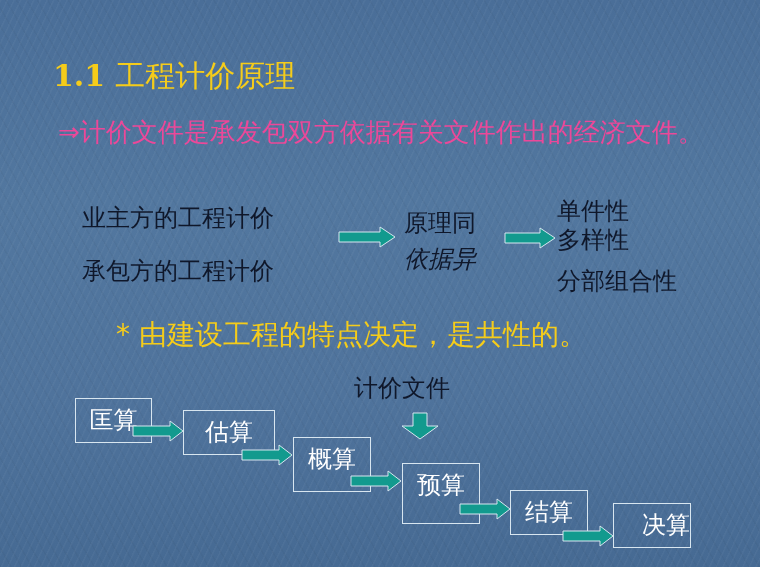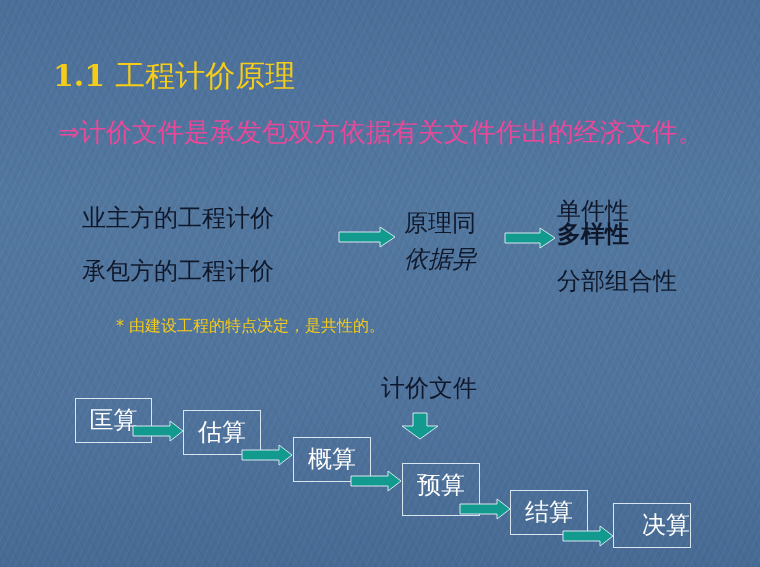--- a/index.html
+++ b/index.html
@@ -14,21 +14,21 @@
   .abs { position:absolute; }
   .title {
     left:53px; top:56px; font-size:30px; color:#f5cc1a;
     font-family: "DejaVu Sans", "Liberation Sans", sans-serif; white-space:nowrap;
   }
   .title .num { font-family: "DejaVu Serif", "Liberation Serif", serif; margin-right:10px;font-weight:bold; }
   .para {
     left:58px; top:115px; width:660px; font-size:26px; line-height:35px; color:#ec4899;
   }
   .white { color:#0f172a; font-size:24px; white-space:nowrap; }
-  .yellow { color:#f5cc1a; font-size:16px; white-space:nowrap; }
+  .yellow { color:#f5cc1a; font-size:28px; white-space:nowrap; }
   .box {
     position:absolute; border:1.5px solid #d8e6f0; color:#ffffff; font-size:24px;
     line-height:32px; padding:0 4px; box-sizing:border-box; text-align:center;
     white-space:nowrap;
   }
   .arrow-r { position:absolute; }
   .arrow-r svg, .arrow-d svg { display:block; }
   .arrow-d { position:absolute; }
 </style>
 </head>
@@ -52,54 +52,54 @@
 <div class="abs white" style="left:404px; top:207px;">原理同</div>
 <div class="abs white" style="left:404px; top:243px;font-style:italic;">依据异</div>
 
 <div class="arrow-r" style="left:504px; top:227px;">
   <svg width="52" height="22" viewBox="0 0 52 22">
       <path d="M1 6 H36 V1 L51 11 L36 21 V16 H1 Z" fill="#129a8e" stroke="#d8e6f0" stroke-width="1"></path>
     </svg>
 </div>
 
 <div class="abs white" style="left:557px; top:195px;">单件性</div>
-<div class="abs white" style="left:557px; top:218px;font-weight:bold;">多样性</div>
+<div class="abs white" style="left:557px; top:224px;">多样性</div>
 <div class="abs white" style="left:557px; top:265px;">分部组合性</div>
 
 <div class="abs yellow" style="left:116px; top:316px;">* 由建设工程的特点决定，是共性的。</div>
 
-<div class="abs white" style="left:354px; top:372px;margin-left:27px;">计价文件</div>
+<div class="abs white" style="left:354px; top:372px;">计价文件</div>
 <div class="arrow-d" style="left:400px; top:412px;">
   <svg width="40" height="28" viewBox="0 0 40 28">
       <path d="M13 1 H27 V14 H38 L20 27 L2 14 H13 Z" fill="#129a8e" stroke="#d8e6f0" stroke-width="1"></path>
     </svg>
 </div>
 
 <div class="box" style="left:75px; top:398px; width:77px; height:45px; line-height:42px;">匡算</div>
 <div class="arrow-r" style="left:132px; top:420px;">
   <svg width="52" height="22" viewBox="0 0 52 22">
       <path d="M1 6 H38 V1 L51 11 L38 21 V16 H1 Z" fill="#129a8e" stroke="#d8e6f0" stroke-width="1"></path>
     </svg>
 </div>
 
-<div class="box" style="left:183px; top:410px; width:78px; height:45px; line-height:42px;">估算</div>
+<div class="box" style="left:183px; top:410px; width:92px; height:45px; line-height:42px;">估算</div>
 <div class="arrow-r" style="left:241px; top:444px;">
   <svg width="52" height="22" viewBox="0 0 52 22">
       <path d="M1 6 H38 V1 L51 11 L38 21 V16 H1 Z" fill="#129a8e" stroke="#d8e6f0" stroke-width="1"></path>
     </svg>
 </div>
 
-<div class="box" style="left:293px; top:437px; width:78px; height:45px; line-height:42px;">概算</div>
+<div class="box" style="left:293px; top:437px; width:78px; height:55px; line-height:42px;">概算</div>
 <div class="arrow-r" style="left:350px; top:470px;">
   <svg width="52" height="22" viewBox="0 0 52 22">
       <path d="M1 6 H38 V1 L51 11 L38 21 V16 H1 Z" fill="#129a8e" stroke="#d8e6f0" stroke-width="1"></path>
     </svg>
 </div>
 
-<div class="box" style="left:402px; top:463px; width:78px; height:53px; line-height:42px;font-family:Liberation Serif, serif;">预算</div>
+<div class="box" style="left:402px; top:463px; width:78px; height:61px; line-height:42px;font-family:Liberation Serif, serif;">预算</div>
 <div class="arrow-r" style="left:459px; top:498px;">
   <svg width="52" height="22" viewBox="0 0 52 22">
       <path d="M1 6 H38 V1 L51 11 L38 21 V16 H1 Z" fill="#129a8e" stroke="#d8e6f0" stroke-width="1"></path>
     </svg>
 </div>
 
 <div class="box" style="left:510px; top:490px; width:78px; height:45px; line-height:42px;">结算</div>
 <div class="arrow-r" style="left:562px; top:525px;">
   <svg width="52" height="22" viewBox="0 0 52 22">
       <path d="M1 6 H38 V1 L51 11 L38 21 V16 H1 Z" fill="#129a8e" stroke="#d8e6f0" stroke-width="1"></path>

